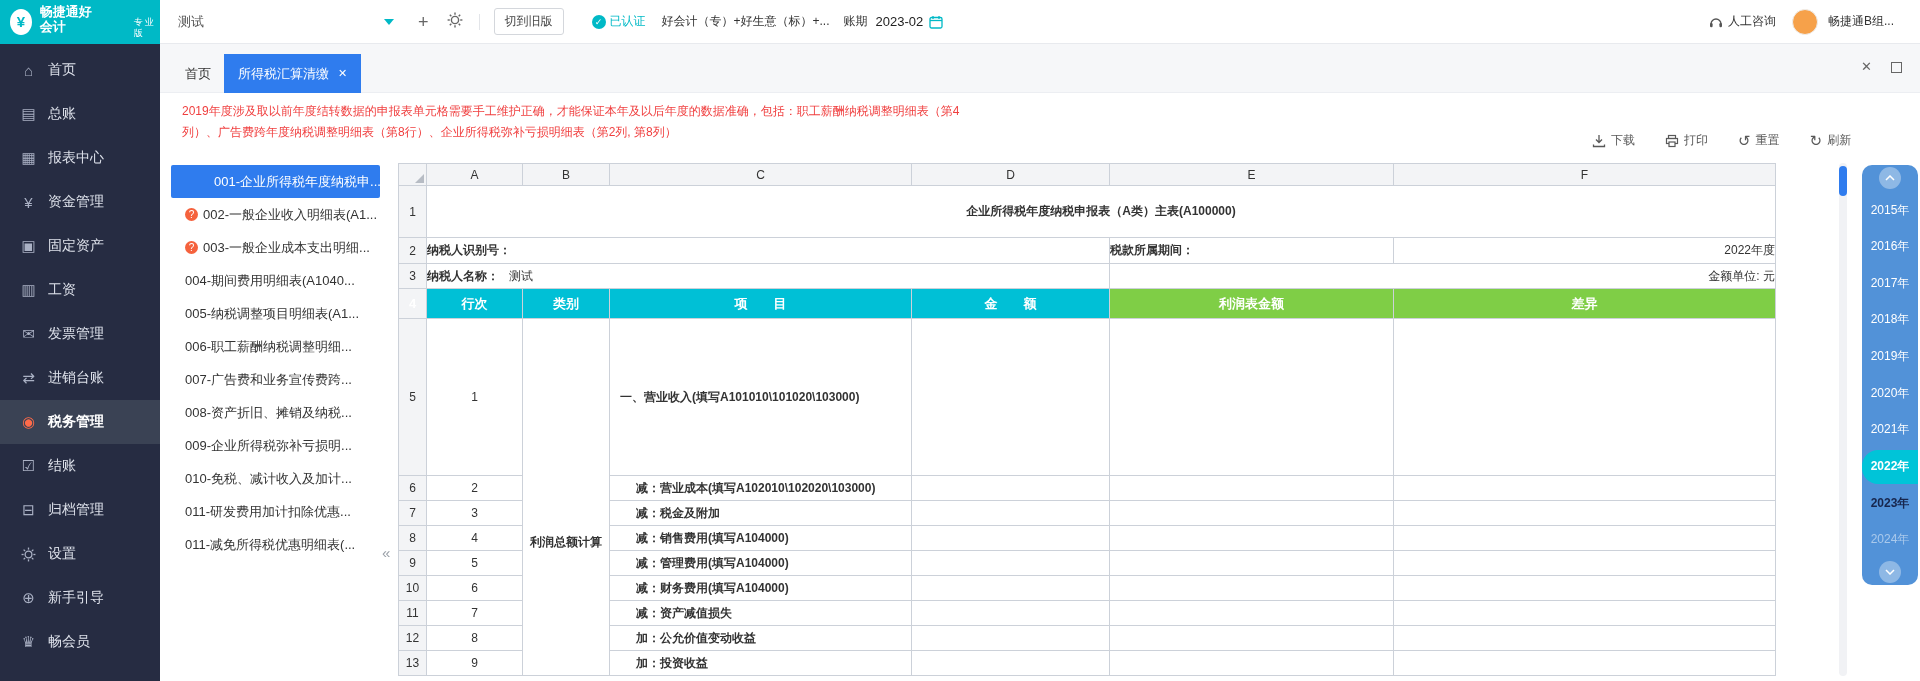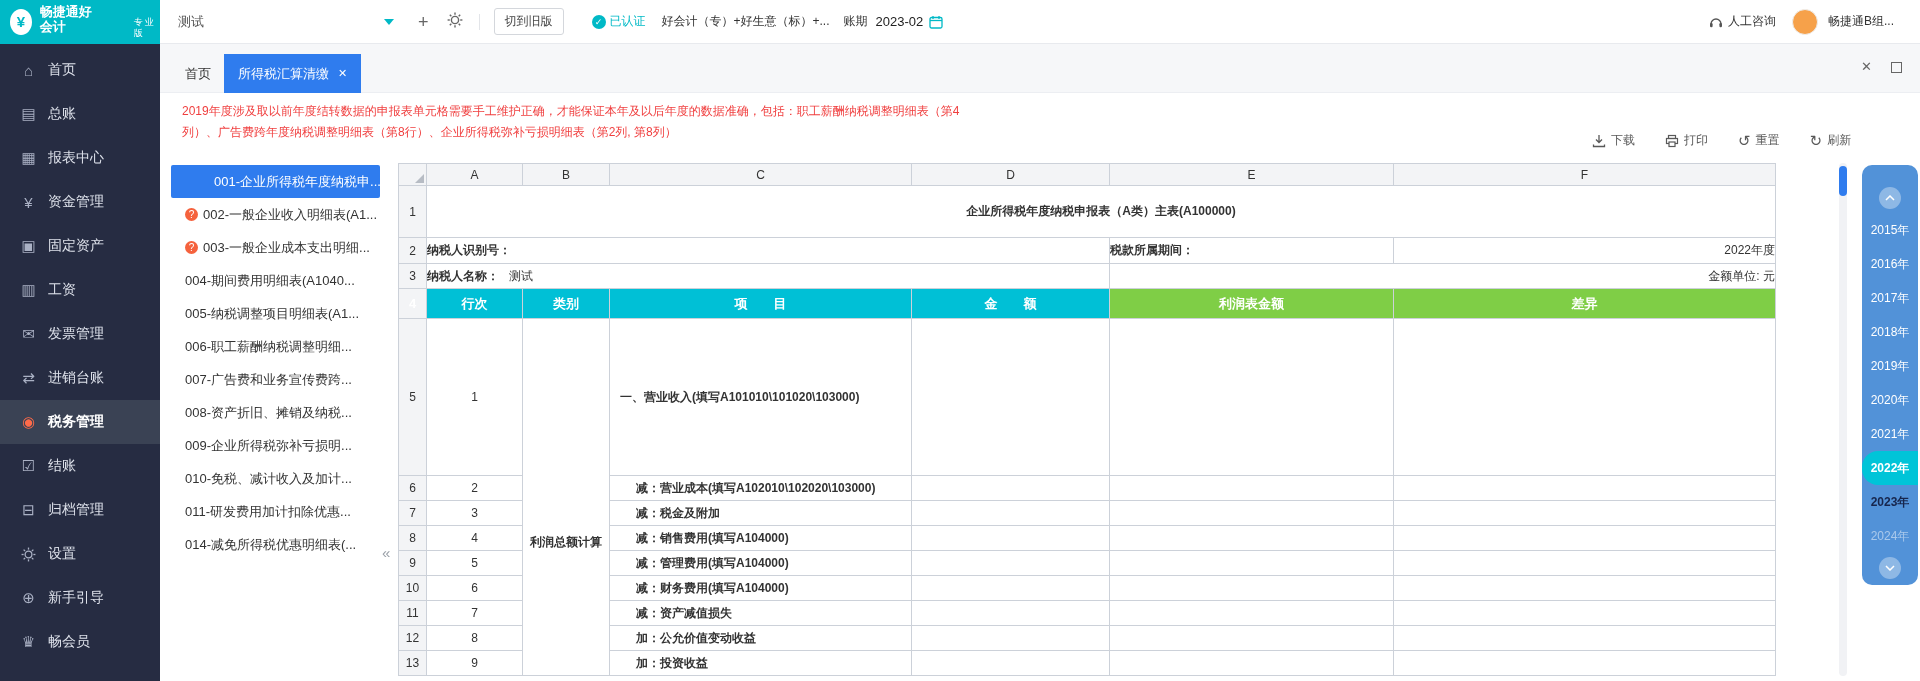--- a/index.html
+++ b/index.html
@@ -103,21 +103,21 @@
   .name-val { margin-left:10px; font-weight:normal;}
 
   .vscroll { position:absolute; left:1679px; top:119px; width:8px; height:513px; background:#f1f2f5;
              border-radius:4px;}
   .vthumb { position:absolute; left:0; top:3px; width:8px; height:30px; background:var(--accent-blue,#2f7cee);
             border-radius:4px; cursor:pointer;}
 
   
   #years { position:absolute; right:2px; top:165px; width:56px; height:420px;
            background:var(--year-panel-blue,#5292d8); border-radius:10px; z-index:6;
-           display:flex; flex-direction:column; align-items:center; padding:22px 0;}
+           display:flex; flex-direction:column; align-items:center; padding:2px 0;}
   .y-btn { width:22px; height:22px; border-radius:50%; background:rgba(255,255,255,.35);
            display:flex; align-items:center; justify-content:center; cursor:pointer; flex:0 0 22px;}
   .y-list { flex:1; width:100%; display:flex; flex-direction:column; justify-content:space-between;
             margin:4px 0;}
   .y-item { width:100%; height:34px; display:flex; align-items:center; justify-content:center;
             font-size:12px; color:#fff; cursor:pointer;}
   .y-item.active { background:var(--year-active-cyan,#00c4d8); border-radius:16px 0 0 16px; font-weight:bold;}
   .y-item.current { color:#17264d; font-weight:bold;}
   .y-item.dim { color:rgba(255,255,255,.5);}
 </style>
@@ -329,21 +329,21 @@
       <div class="r-item">
         <span>009-企业所得税弥补亏损明...</span>
       </div>
       <div class="r-item">
         <span>010-免税、减计收入及加计...</span>
       </div>
       <div class="r-item">
         <span>011-研发费用加计扣除优惠...</span>
       </div>
       <div class="r-item">
-        <span>014-减免所得税优惠明细表(...</span>
+        <span>011-减免所得税优惠明细表(...</span>
       </div>
     </div>
     <span class="collapse">«</span>
 
     <div class="sheet-wrap">
       <table class="sheet">
         <colgroup>
           <col style="width:28px">
             <col style="width:96px">
             <col style="width:87px">

